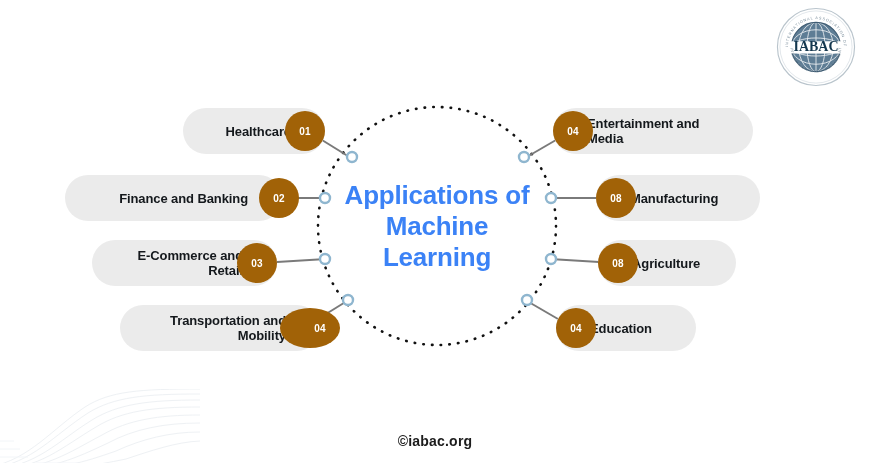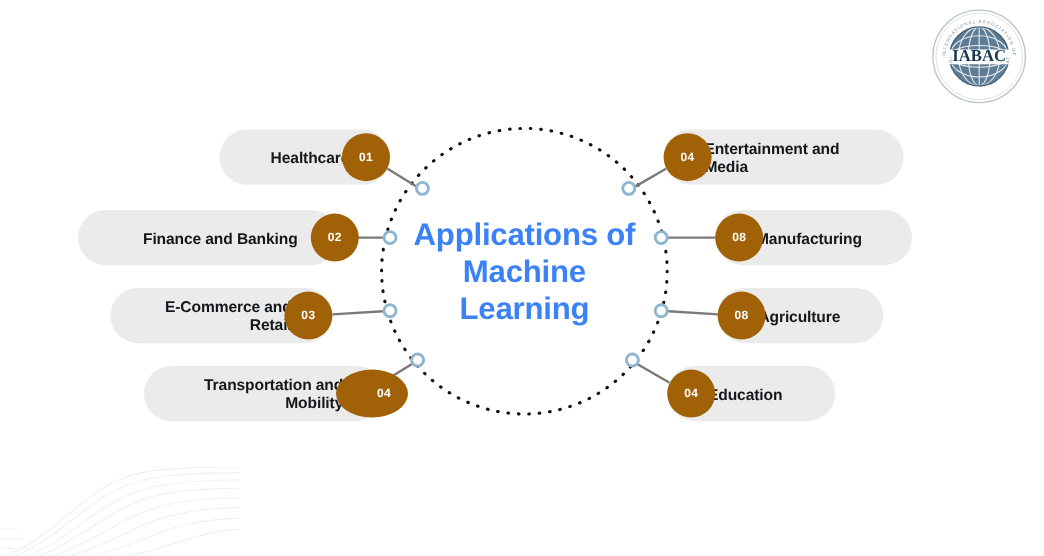--- a/index.html
+++ b/index.html
@@ -253,14 +253,15 @@
     <div class="pill" style="width:140px;">
       <span class="pill-label">Education</span>
     </div>
     <div class="badge" style="left:0px;">04</div>
   </div>
 
   <div class="center-title">Applications
 of Machine
 Learning</div>
 
+  <div class="footer">©iabac.org</div>
 
 </div>
 
 </body></html>

